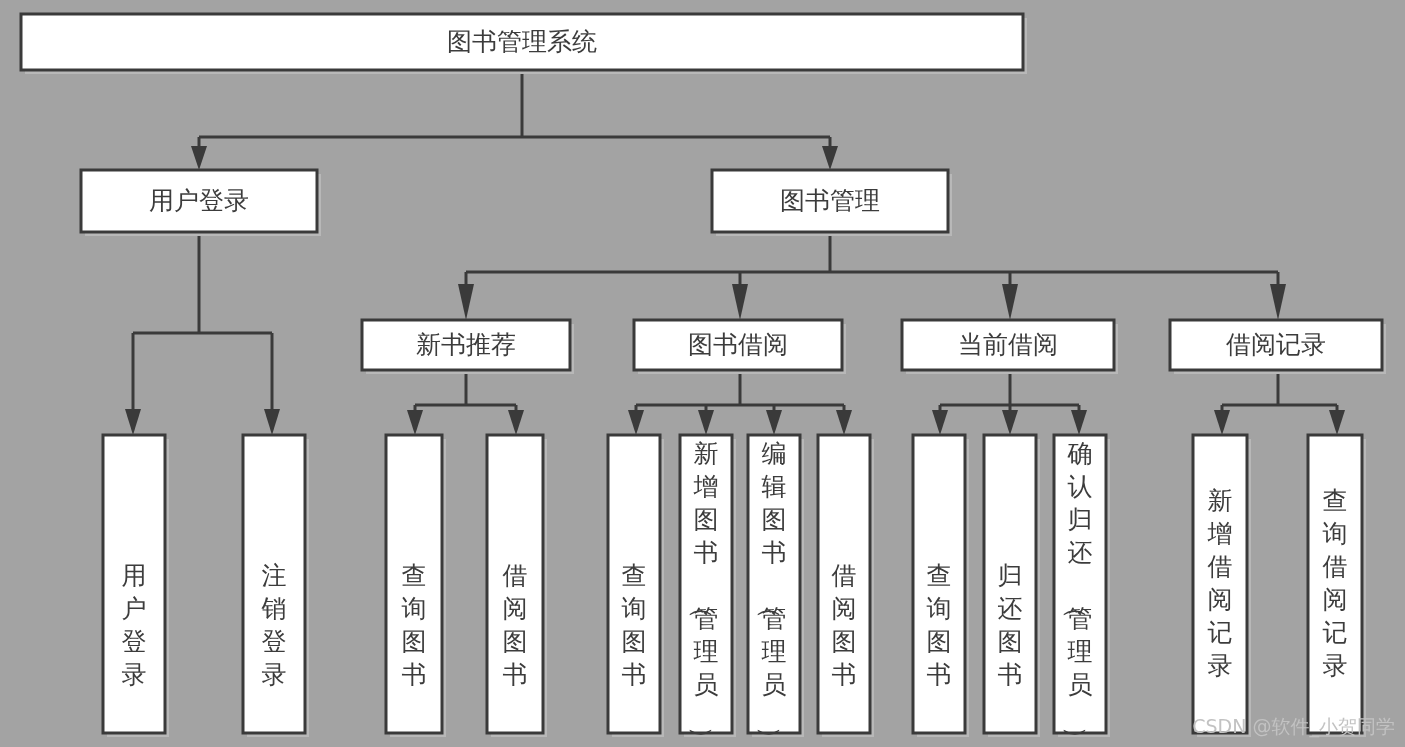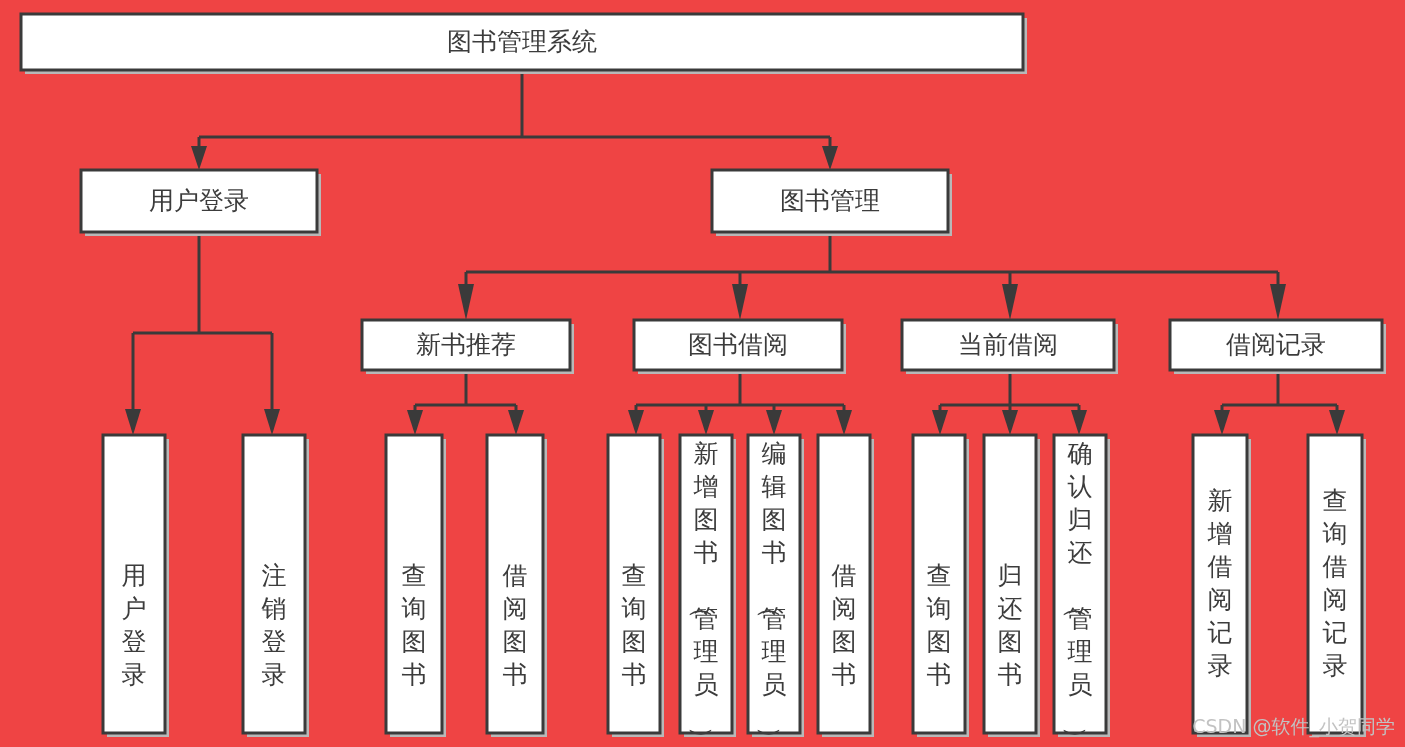--- a/index.html
+++ b/index.html
@@ -8,21 +8,21 @@
     padding: 0;
     background: #ffffff;
   }
   body {
     font-family: "DejaVu Sans", "Liberation Sans", sans-serif;
   }
   #diagram-root {
     position: relative;
     width: 1405px;
     height: 747px;
-    background: #ef4444;
+    background: #a3a3a3;
     overflow: hidden;
   }
   svg#flow-svg {
     position: absolute;
     left: 0;
     top: 0;
     width: 1405px;
     height: 747px;
     display: block;
   }

